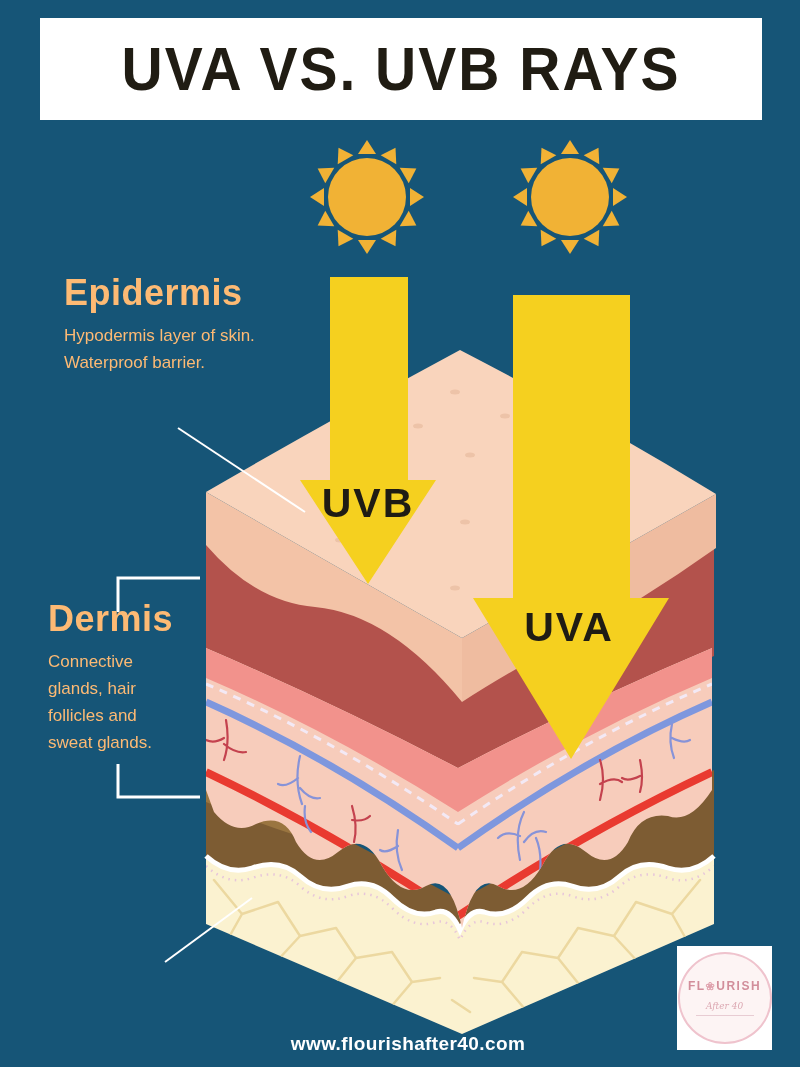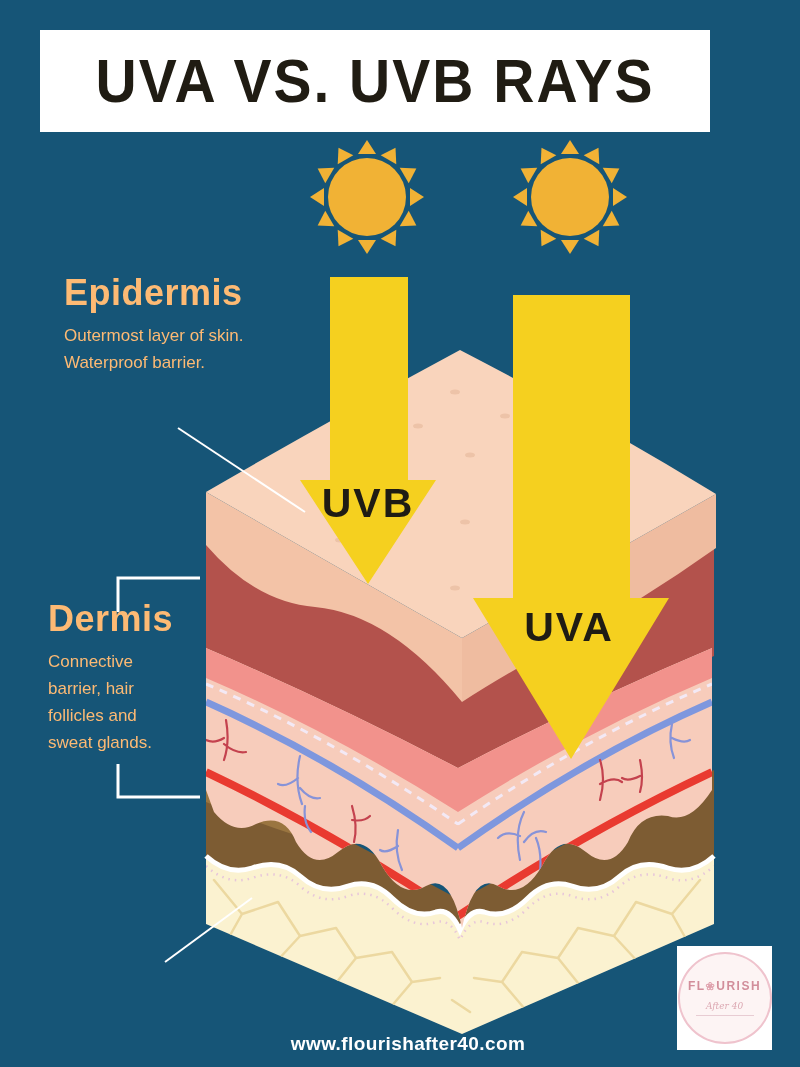--- a/index.html
+++ b/index.html
@@ -1,20 +1,20 @@
 <!DOCTYPE html>
 <html><head>
 <meta charset="utf-8">
 <style>
   html,body{margin:0;padding:0;background:#0e3f5c;}
   .poster{position:relative;width:800px;height:1067px;overflow:hidden;
           background:#165577;font-family:"Liberation Sans",sans-serif;}
   
-  .banner{position:absolute;left:40px;top:18px;width:670px;height:102px;
-          background:#ffffff;display:flex;align-items:center;justify-content:center;margin-top:12px;}
+  .banner{position:absolute;left:40px;top:18px;width:722px;height:102px;
+          background:#ffffff;display:flex;align-items:center;justify-content:center;}
   .banner h1{margin:0;font-size:57px;font-weight:800;letter-spacing:2px;
              color:#201c13;transform:scaleY(1.06);white-space:nowrap;}
   
   svg.diagram{position:absolute;left:0;top:0;}
   text.ray-label{font-family:"Liberation Sans",sans-serif;font-weight:800;
                  font-size:41px;letter-spacing:2px;fill:#1f1c14;text-anchor:middle;}
   
   .sec{position:absolute;color:#fdba74;}
   .sec h2{margin:0 0 9px 0;font-size:36px;font-weight:600;letter-spacing:.5px;line-height:1.15;}
   .sec p{margin:0;font-size:17px;line-height:27px;font-weight:400;}
@@ -190,30 +190,30 @@
       </g>
     </g>
 
     <text class="ray-label" x="368" y="517">UVB</text>
     <text class="ray-label" x="569" y="641">UVA</text>
   </svg>
 
   <div class="sec sec-epidermis">
     <h2>Epidermis</h2>
     <p>
-      <span style="display:block">Outermost layer of skin.</span>
+      <span style="display:block">Hypodermis layer of skin.</span>
       <span style="display:block">Waterproof barrier.</span>
     </p>
   </div>
 
   <div class="sec sec-dermis">
     <h2>Dermis</h2>
     <p>
       <span style="display:block">Connective</span>
-      <span style="display:block">barrier, hair</span>
+      <span style="display:block">glands, hair</span>
       <span style="display:block">follicles and</span>
       <span style="display:block">sweat glands.</span>
     </p>
   </div>
 
 
   <div class="footer">www.flourishafter40.com</div>
 
   <div class="logo">
     <div class="logo-circle">

